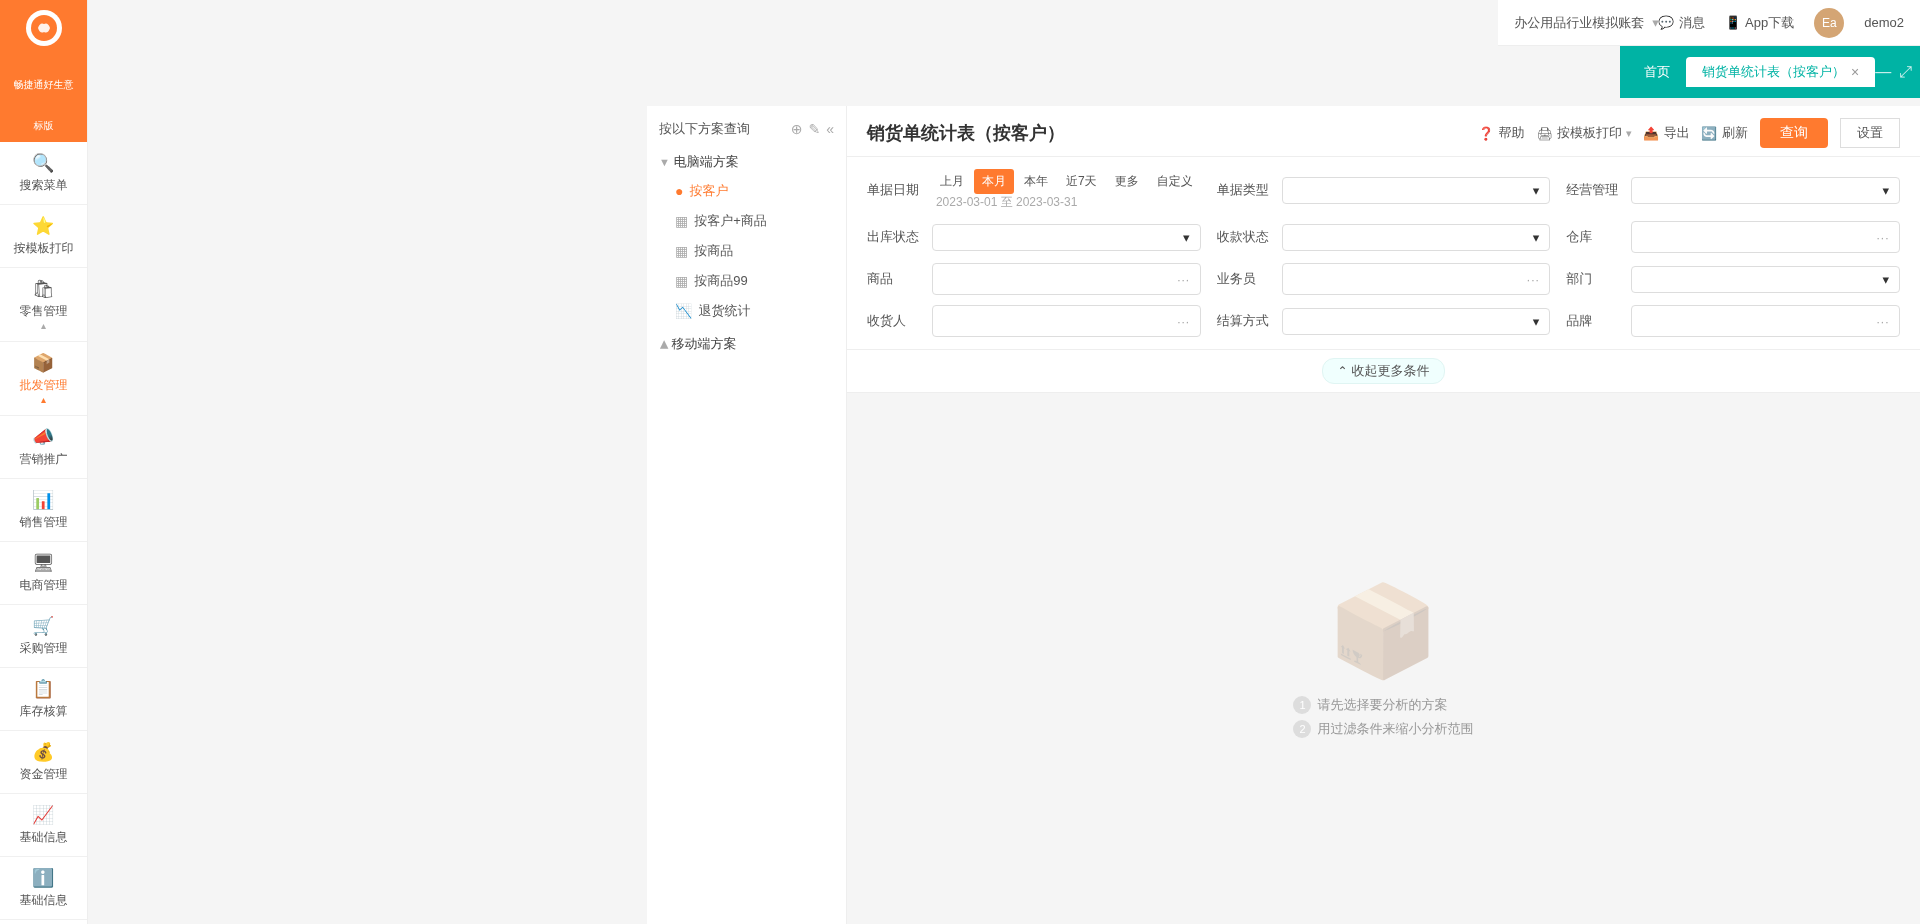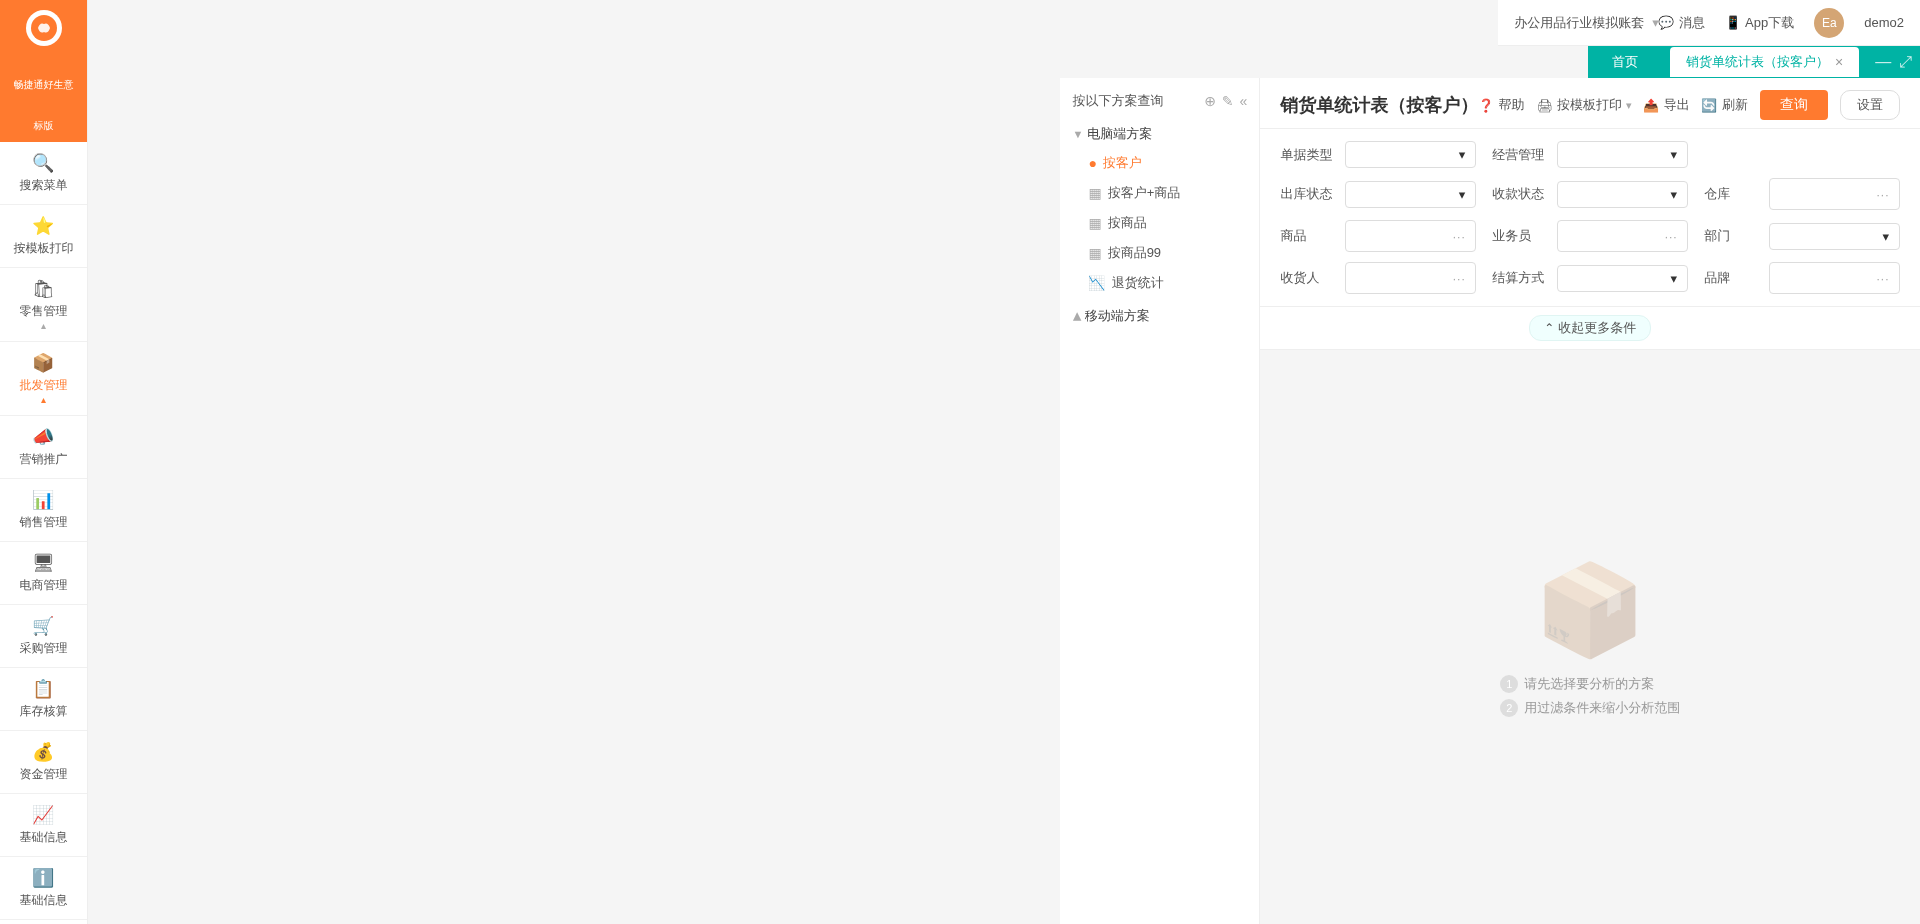--- a/index.html
+++ b/index.html
@@ -92,26 +92,26 @@
       width: 30px; height: 30px;
       border-radius: 50%;
       background: #d4a574;
       display: flex; align-items: center; justify-content: center;
       color: #fff; font-size: 12px;
       cursor: pointer;
     }
 
     
     .tab-bar {
-      height: 32px;
+      height: 52px;
       background: #00b3a4;
       display: flex;
       align-items: center;
       padding: 0 8px;
-      gap: 16px;
+      gap: 0;
       flex-shrink: 0;
     }
     .tab-item {
       display: flex;
       align-items: center;
       gap: 6px;
       padding: 6px 16px;
       font-size: 13px;
       cursor: pointer;
       border-radius: 4px 4px 0 0;
@@ -144,20 +144,21 @@
       font-size: 16px;
       cursor: pointer;
       opacity: 0.8;
     }
 
     
     .page-content {
       flex: 1;
       display: flex;
       overflow: hidden;
+      margin-top: 8px;
     }
 
     
     .left-panel {
       width: 200px;
       background: #fff;
       border-right: 1px solid #eee;
       flex-shrink: 0;
       overflow-y: auto;
       padding: 8px 0;
@@ -228,21 +229,21 @@
       border: none;
       border-radius: 4px;
       padding: 6px 20px;
       font-size: 14px;
       cursor: pointer;
     }
     .settings-btn {
       background: #fff;
       color: #555;
       border: 1px solid #ddd;
-      border-radius: 10px;
+      border-radius: 0;
       padding: 5px 16px;
       font-size: 13px;
       cursor: pointer;
     }
 
     
     .filter-area {
       background: #fff;
       padding: 12px 20px;
       border-bottom: 1px solid #eee;
@@ -540,20 +541,36 @@
           </div>
           <button class="query-btn">查询</button>
           <button class="settings-btn">设置</button>
         </div>
       </div>
 
       <div class="filter-area">
 
         <div class="three-col-row">
           <div class="col-filter">
+            <span class="col-filter-label">单据日期</span>
+            <div class="col-filter-control">
+              <div class="filter-date-group">
+                <div class="date-tabs">
+                  <span class="date-tab">上月</span>
+                  <span class="date-tab active">本月</span>
+                  <span class="date-tab">本年</span>
+                  <span class="date-tab">近7天</span>
+                  <span class="date-tab">更多</span>
+                  <span class="date-tab">自定义</span>
+                </div>
+              </div>
+              <div class="date-range-text">2023-03-01 至 2023-03-31</div>
+            </div>
+          </div>
+          <div class="col-filter">
             <span class="col-filter-label">单据类型</span>
             <div class="col-filter-control">
               <div class="full-select">
                 <span></span>
                 <span class="select-arrow">▾</span>
               </div>
             </div>
           </div>
           <div class="col-filter">
             <span class="col-filter-label">经营管理</span>

